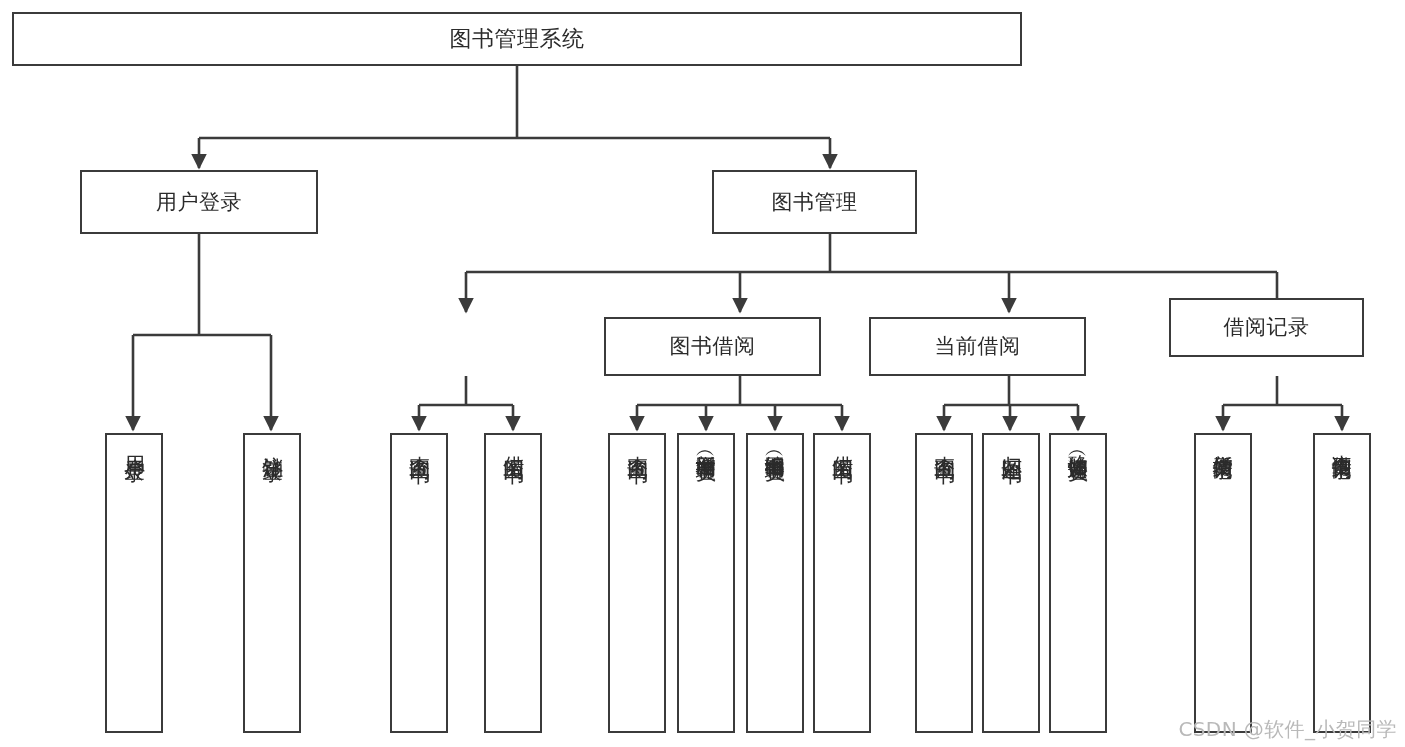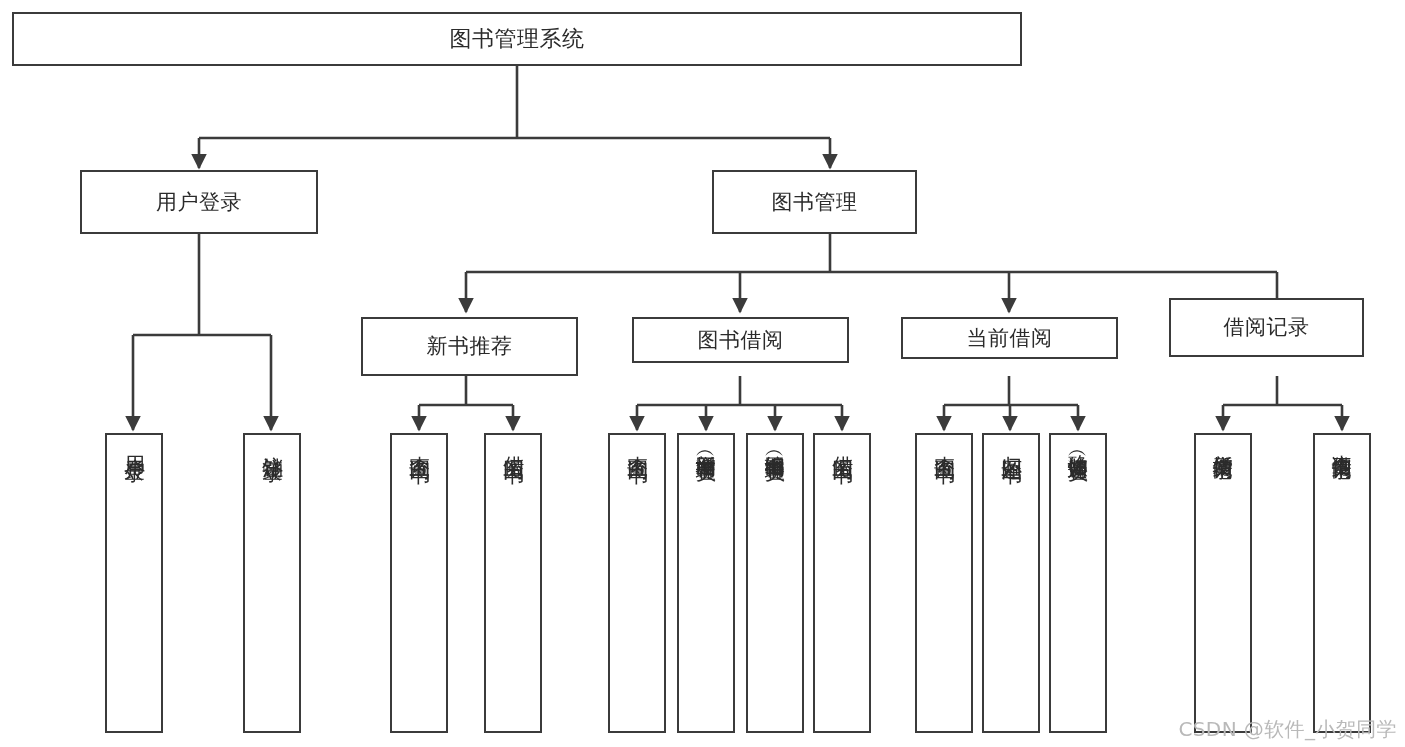--- a/index.html
+++ b/index.html
@@ -143,27 +143,24 @@
     <span class="node-label">图书管理系统</span>
   </div>
 
   <div class="node horiz" style="left:80px; top:170px; width:238px; height:64px;">
     <span class="node-label">用户登录</span>
   </div>
   <div class="node horiz" style="left:712px; top:170px; width:205px; height:64px;">
     <span class="node-label">图书管理</span>
   </div>
 
-  <div class="node horiz" style="left:361px; top:317px; width:217px; height:59px;">
-    <span class="node-label">新书推荐</span>
-  </div>
-  <div class="node horiz" style="left:632px; top:317px; width:217px; height:46px;">
+  <div class="node horiz" style="left:604px; top:317px; width:217px; height:59px;">
     <span class="node-label">图书借阅</span>
   </div>
-  <div class="node horiz" style="left:901px; top:317px; width:217px; height:42px;">
+  <div class="node horiz" style="left:869px; top:317px; width:217px; height:59px;">
     <span class="node-label">当前借阅</span>
   </div>
   <div class="node horiz" style="left:1169px; top:298px; width:195px; height:59px;">
     <span class="node-label">借阅记录</span>
   </div>
 
   <div class="node vert" style="left:105px; top:433px; width:58px; height:300px;">
     <span class="node-label">用户登录</span>
   </div>
   <div class="node vert" style="left:243px; top:433px; width:58px; height:300px;">

